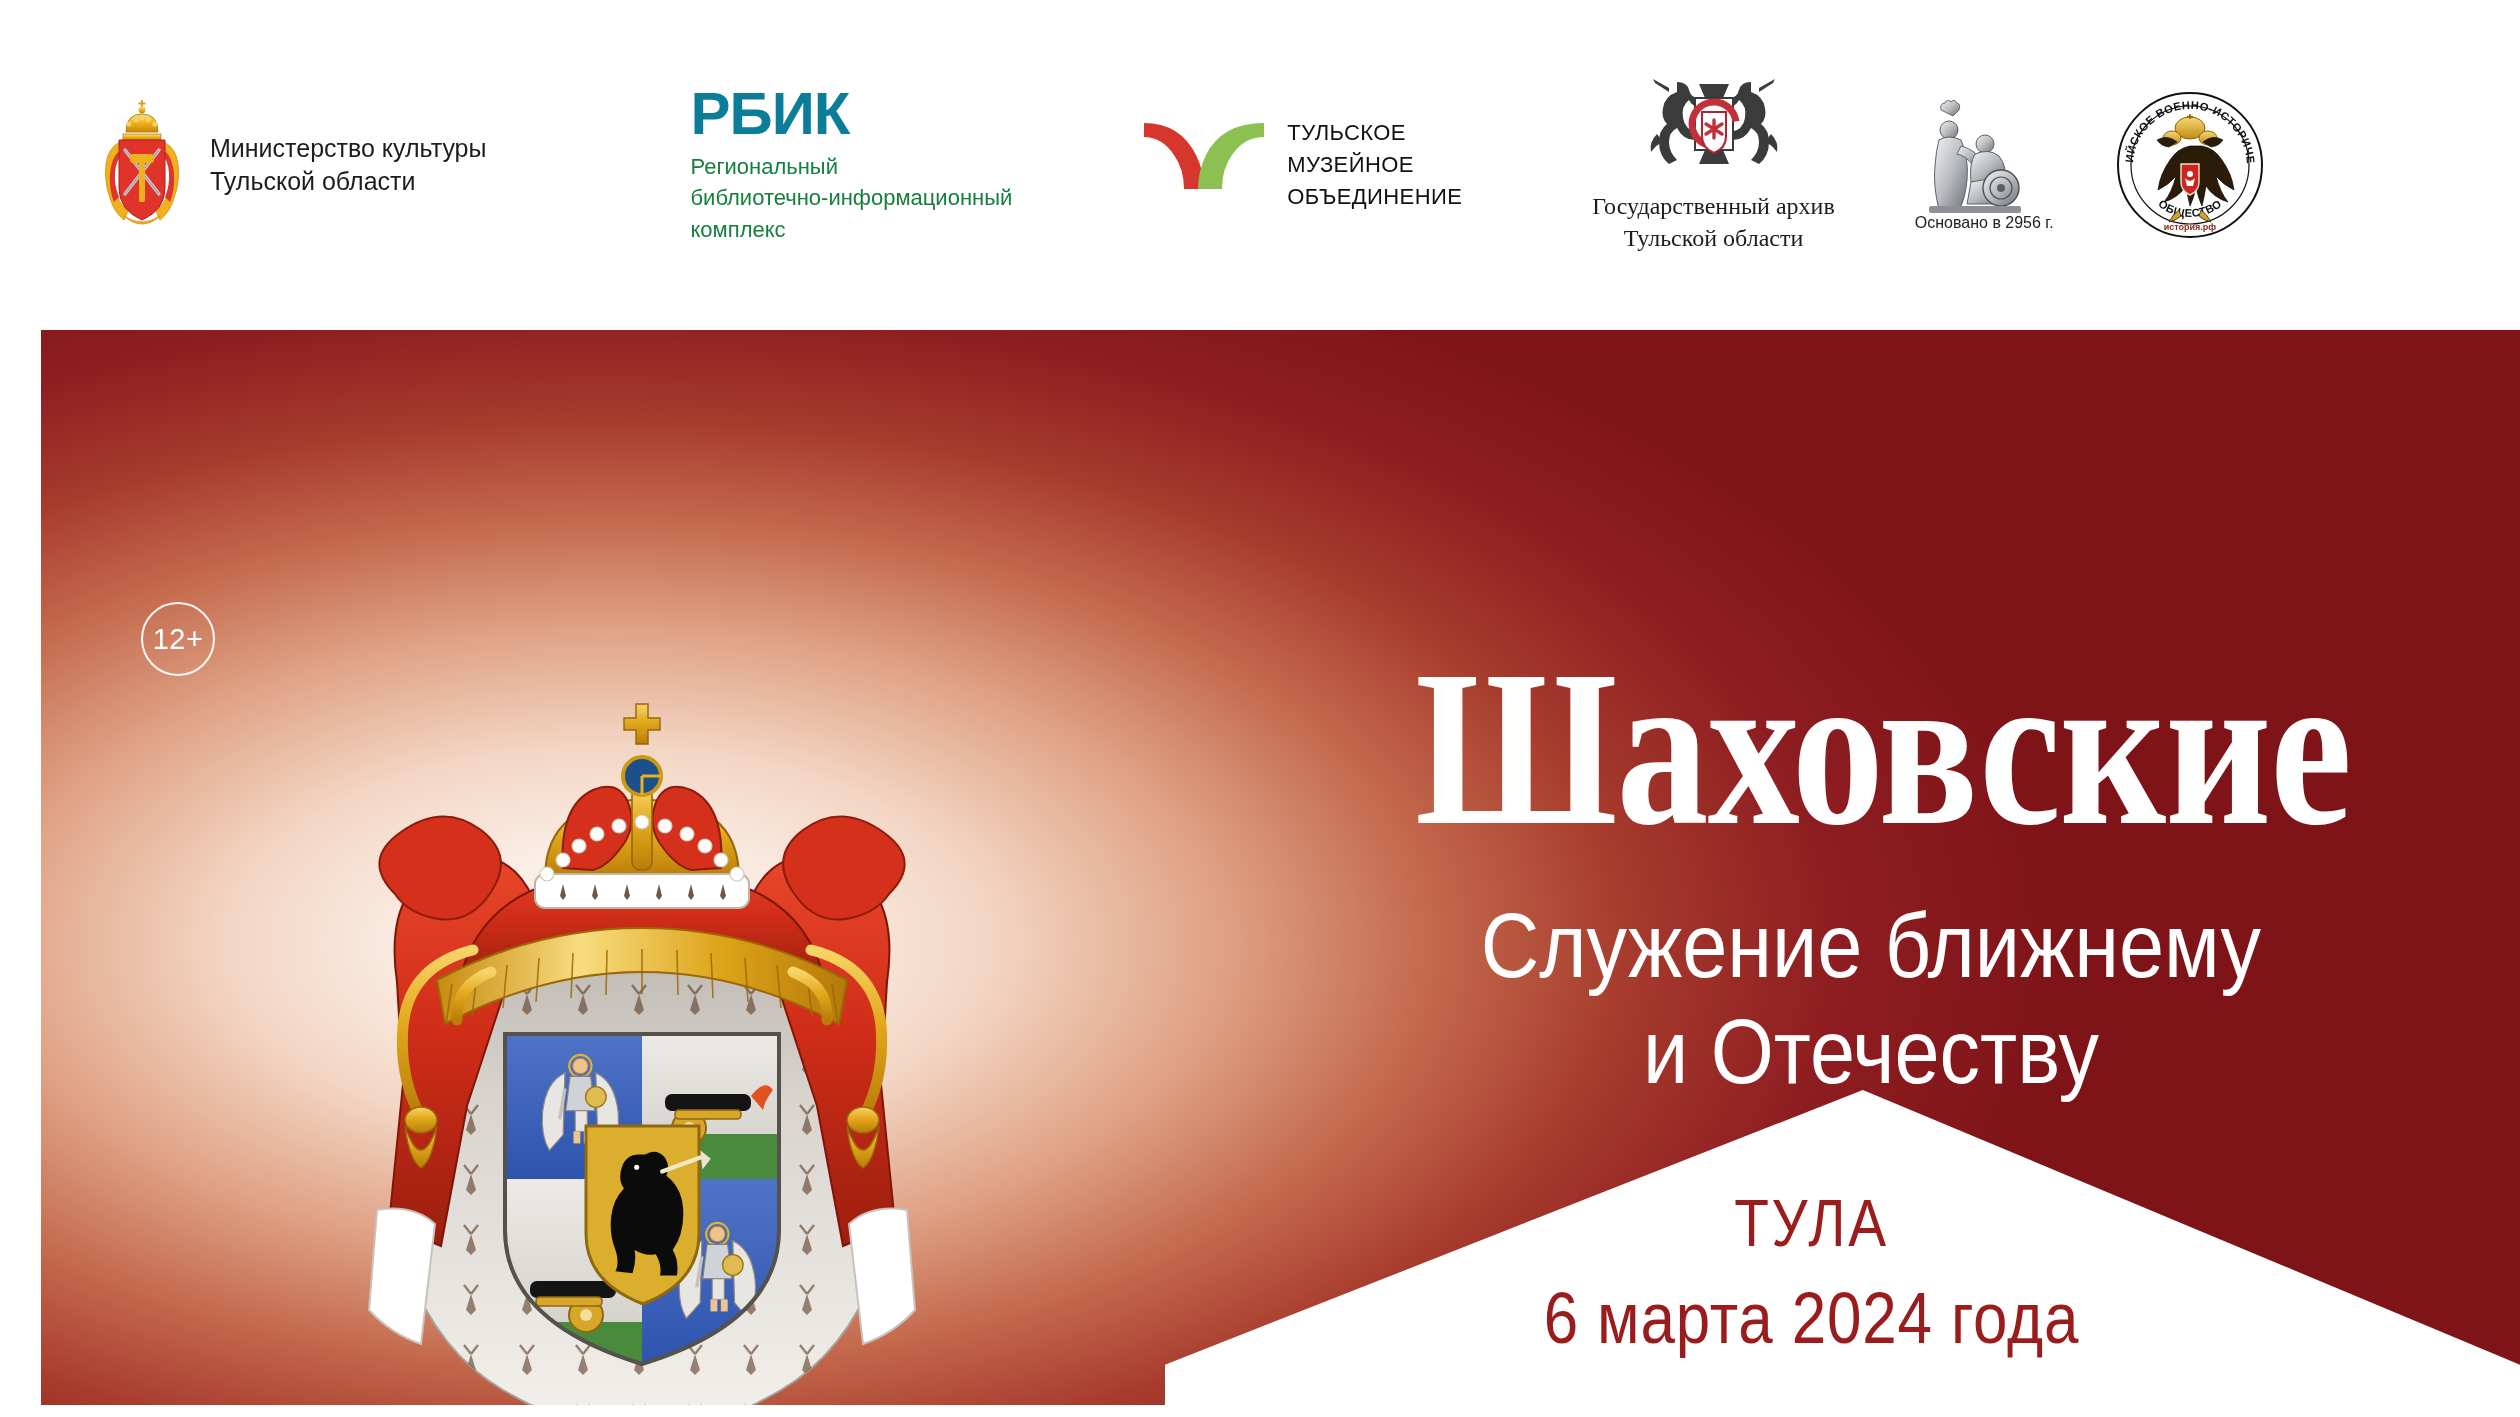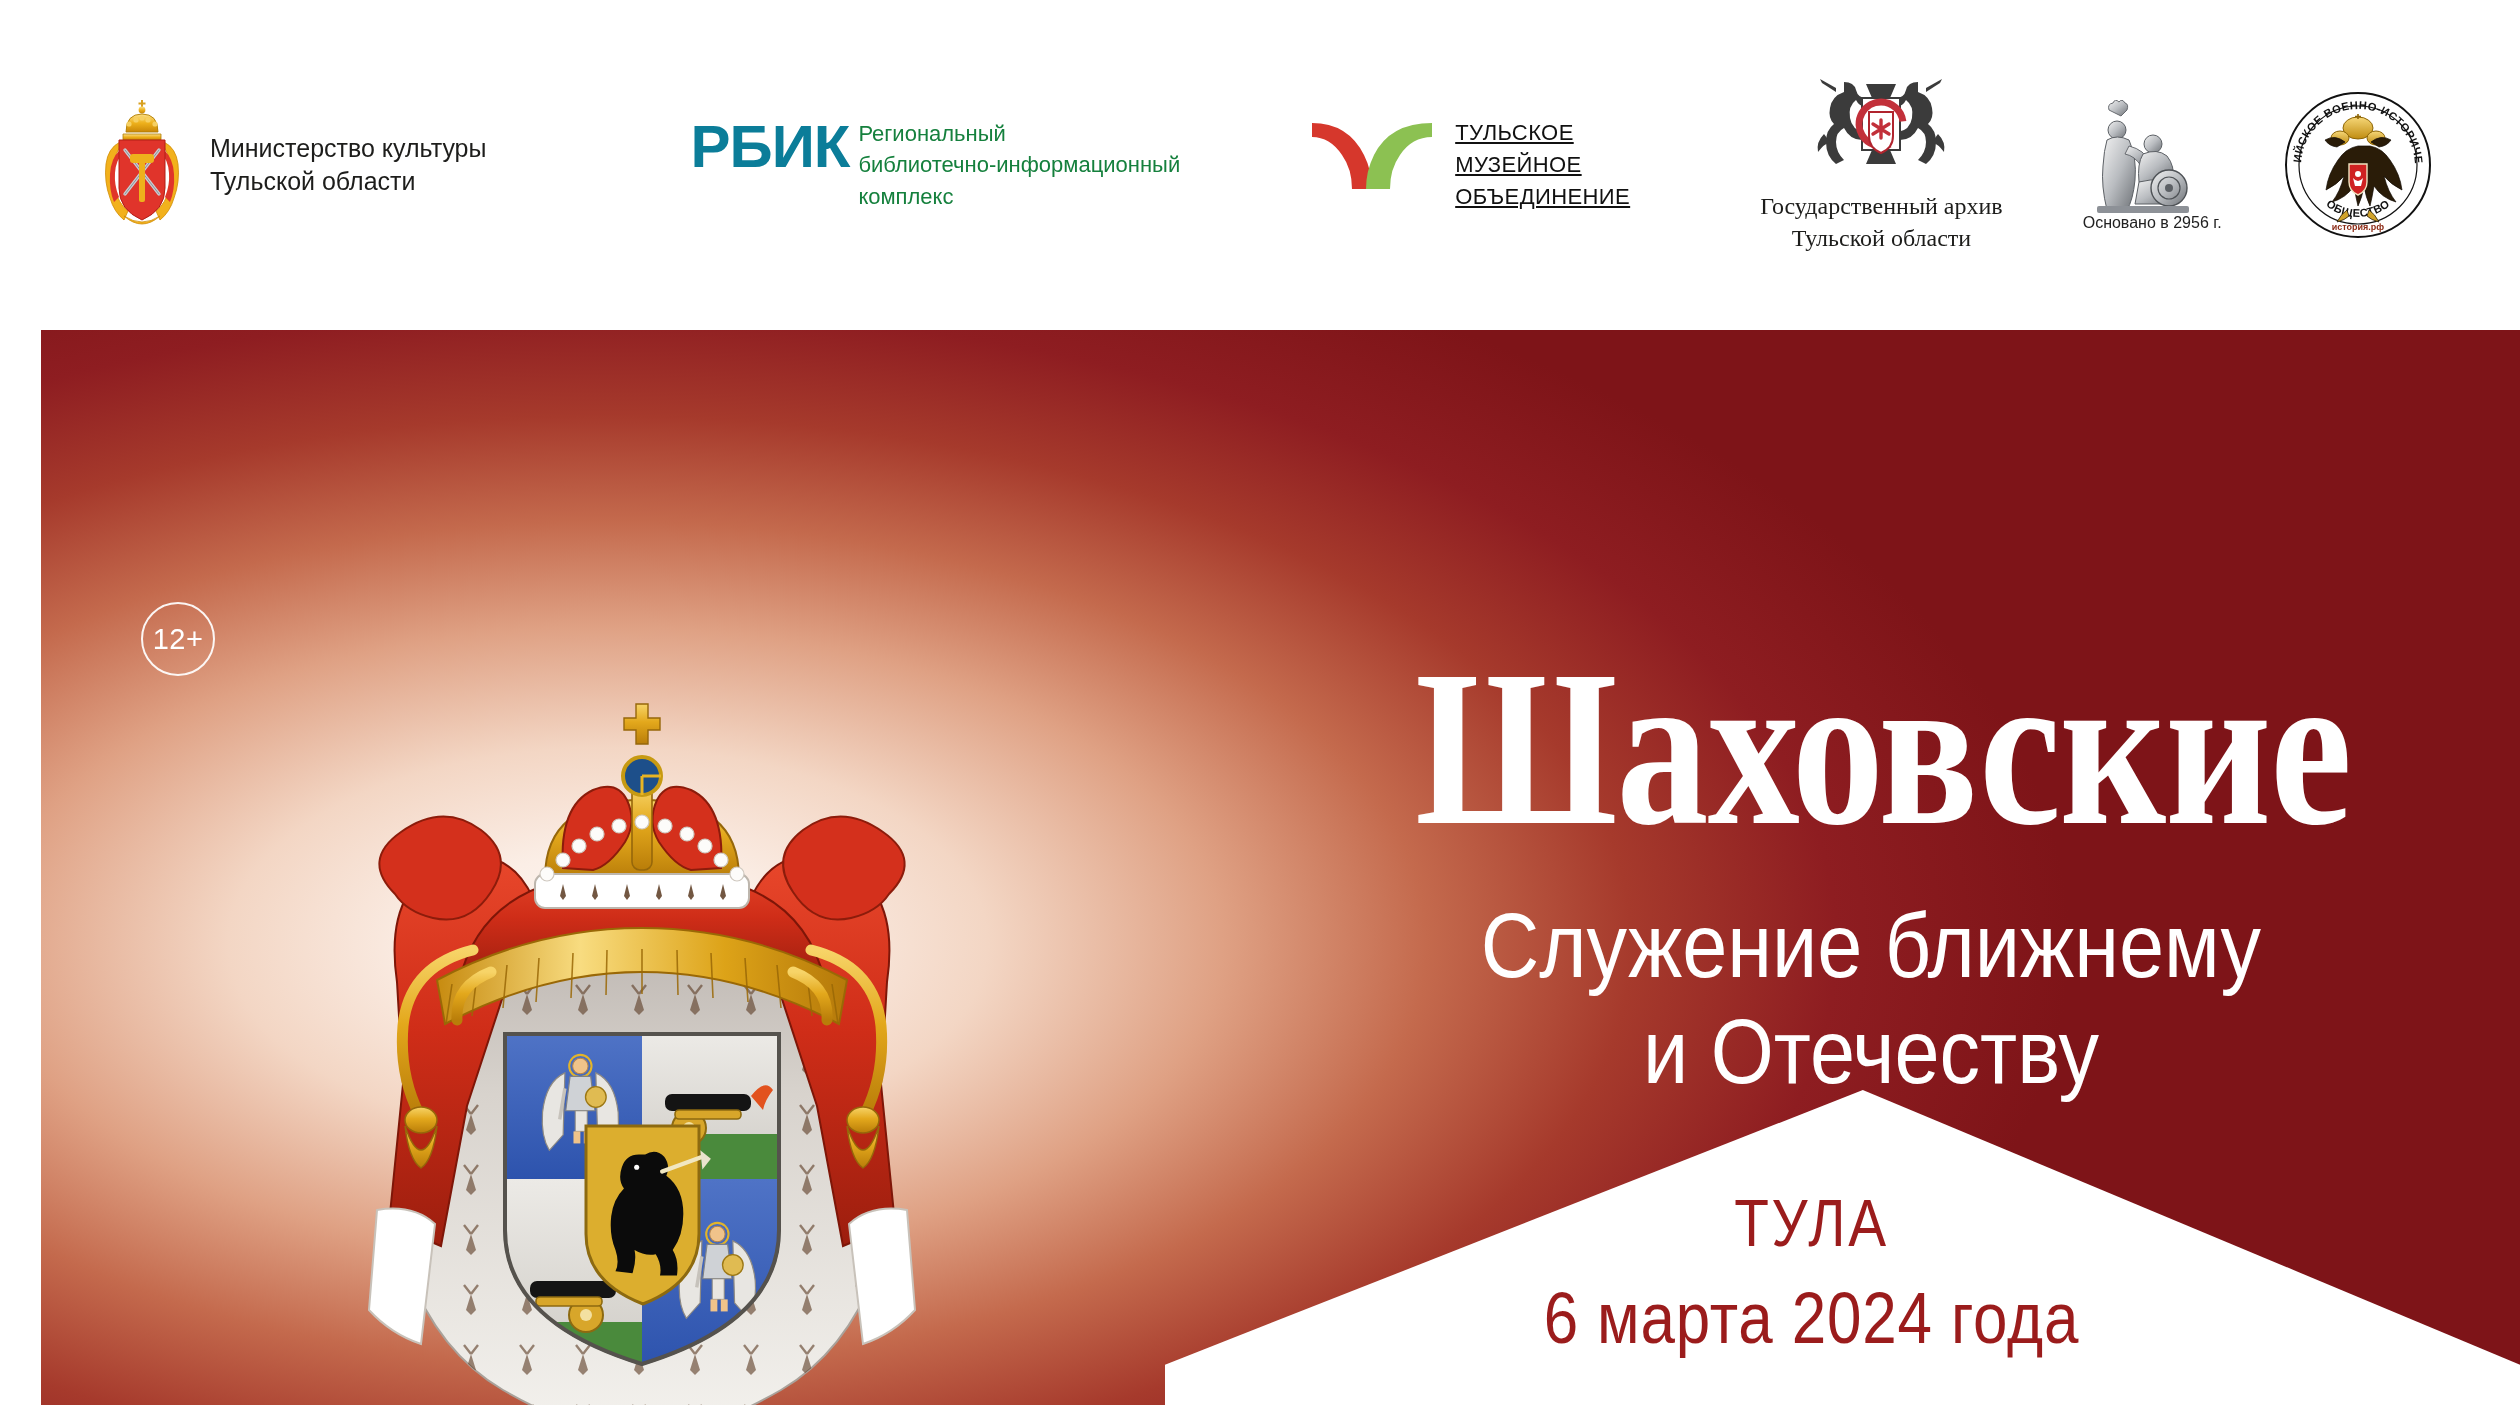--- a/index.html
+++ b/index.html
@@ -20,32 +20,32 @@
     z-index:6;
   }
   .logo-slot{position:relative;display:flex;align-items:center;}
 
   
   #logo-minkult{left:96px;gap:22px;}
   .tula-arms{width:92px;height:135px;position:relative;flex:none;}
   .mk-text{font-size:25px;line-height:1.32;color:#1d1d1b;white-space:nowrap;}
 
   
-  #logo-rbik{left:300px;align-items:flex-start;gap:9px;}
+  #logo-rbik{left:300px;flex-direction:column;align-items:flex-start;gap:9px;}
   .rbik-word{
     font-family:"Liberation Sans",sans-serif;
     font-weight:700;font-size:60px;letter-spacing:-1px;
     color:#0b7d99;line-height:.95;
   }
   .rbik-sub{font-size:22px;line-height:1.42;color:#15803d;}
 
   
   #logo-tmo{left:430px;gap:20px;}
   .tmo-mark{width:125px;height:95px;flex:none;}
-  .tmo-text{font-size:22px;line-height:1.45;color:#111;letter-spacing:.4px;text-decoration:underline;}
+  .tmo-text{font-size:22px;line-height:1.45;color:#111;letter-spacing:.4px;}
 
   
   #logo-gato{left:560px;flex-direction:column;align-items:center;gap:19px;}
   .gato-crest{width:150px;height:96px;flex:none;}
   .gato-text{font-family:"Liberation Serif",serif;font-size:24px;line-height:1.3;text-align:center;color:#1d1d1b;}
 
   
   #logo-rio{left:640px;gap:16px;}
   .rio-stat{width:120px;height:130px;flex:none;position:relative;}
   .rio-found{

